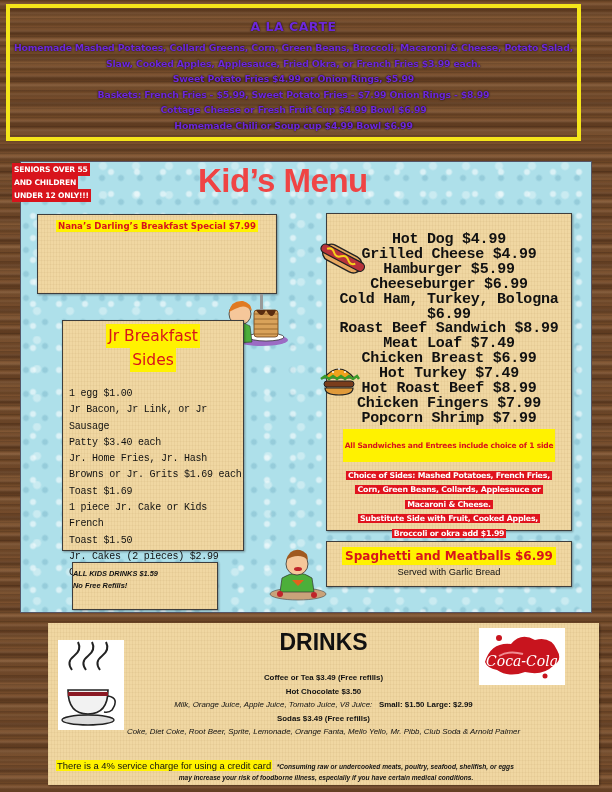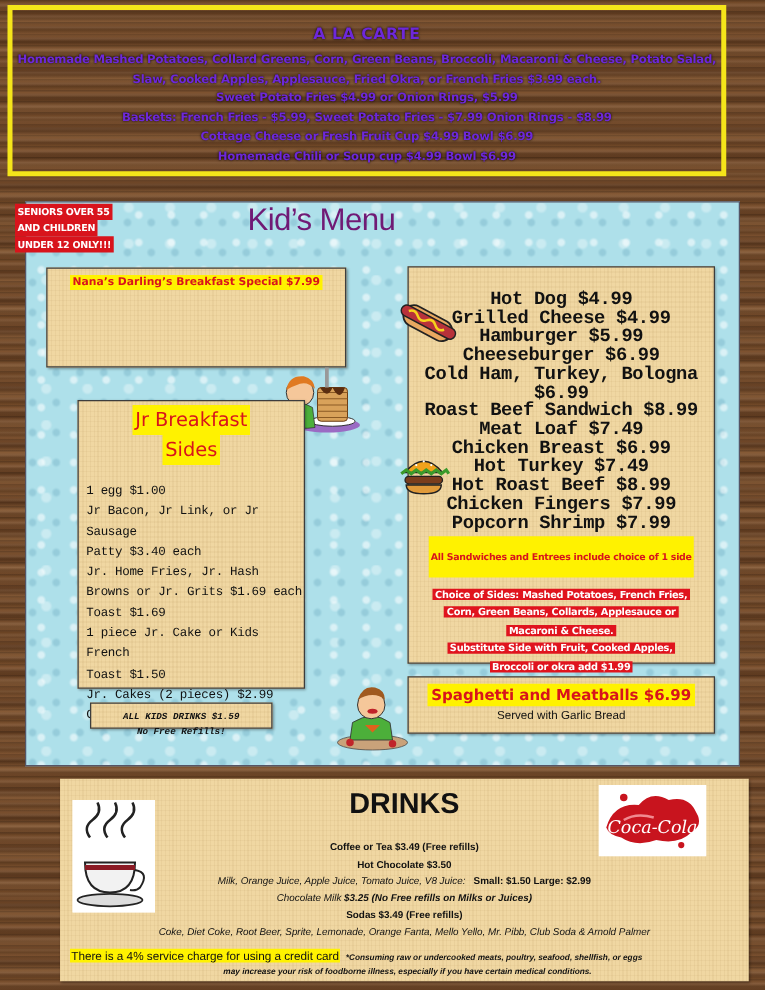--- a/index.html
+++ b/index.html
@@ -39,22 +39,22 @@
     position: absolute; left: 20px; top: 161px; width: 572px; height: 452px;
     border: 1px solid #556;
     background:
       radial-gradient(circle at 12px 10px, rgba(255,255,255,0.55) 2px, transparent 4px) 0 0/26px 22px,
       radial-gradient(circle at 5px 16px, rgba(120,180,200,0.45) 2px, transparent 4px) 0 0/19px 24px,
       radial-gradient(circle at 16px 4px, rgba(255,255,255,0.35) 3px, transparent 5px) 0 0/33px 29px,
       #aee0ea;
   }
   .kids-title {
     position: absolute; left: 198px; top: 162px; width: 220px;
-    font-family: "Liberation Sans", sans-serif; font-weight: normal;
-    font-size: 25px; color: #701a75; letter-spacing: -0.5px;
+    font-family: "Liberation Sans", sans-serif; font-weight: bold;
+    font-size: 33px; color: #ef4444; letter-spacing: -0.5px;
   }
 
   .parchment {
     position: absolute;
     background:
       repeating-linear-gradient(90deg, rgba(150,110,50,0.07) 0 1px, transparent 1px 3px),
       repeating-linear-gradient(0deg, rgba(150,110,50,0.06) 0 1px, transparent 1px 4px),
       #f0d7a2;
     border: 1px solid #3d3d3d;
     box-shadow: 1px 1px 2px rgba(0,0,0,0.35);
@@ -65,22 +65,22 @@
     font-family: "DejaVu Sans", sans-serif; font-weight: bold; font-size: 8.6px; padding: 1px 2px; }
   .nana .body { font-size: 9.2px; line-height: 15px; color: #111; margin-top: 6px; padding: 0 6px; }
 
   .bf { left: 62px; top: 320px; width: 182px; height: 231px; }
   .bf .hd { text-align: center; margin-top: 3px; }
   .bf .hd span { background: #fff200; color: #d8141c; font-family: "DejaVu Sans", sans-serif;
     font-size: 15.5px; padding: 0 2px; line-height: 24px; display: inline-block; }
   .bf .items { margin-top: 14px; padding-left: 6px; font-family: Liberation Mono, monospace;
     font-size: 10px; line-height: 16.3px; color: #111; letter-spacing: -0.25px; }
 
-  .drinks-kids { left: 72px; top: 562px; width: 146px; height: 21px; text-align: center;
-    font-family: Liberation Mono, monospace; font-weight: bold; font-style: italic;
+  .drinks-kids { left: 72px; top: 562px; width: 146px; height: 48px; 
+    font-family: Liberation Sans, sans-serif; font-weight: bold; font-style: italic;
     color: #111; font-size: 7.4px; line-height: 12px; padding-top: 5px; }
 
   .lunch { left: 326px; top: 213px; width: 246px; height: 318px; text-align: center; }
   .lunch .hd { margin-top: 7px; display: inline-block; background: #fff200; color: #d8141c;
     font-family: "DejaVu Sans", sans-serif; font-size: 15.5px; padding: 0 3px; line-height: 22px; }
   .lunch .items { margin-top: 19px; font-family: Liberation Mono, monospace; font-weight: bold;
     font-size: 15px; line-height: 14.9px; color: #111; letter-spacing: -0.25px; }
   .lunch .note { margin-top: 2px; display: inline-block; background: #fff200; color: #d8141c;
     font-family: "DejaVu Sans", sans-serif; font-weight: bold; font-size: 7.5px; padding: 12px 2px; letter-spacing: -0.2px; }
   .lunch .sides { margin-top: 7px; font-family: "DejaVu Sans", sans-serif; font-weight: bold;
@@ -236,24 +236,20 @@
 
 <div class="parchment drinks">
   <div class="hd">DRINKS</div>
   <div style="margin-top: 15px;">
     <div class="l b">Coffee or Tea $3.49 (Free refills)</div>
     <div class="l b">Hot Chocolate $3.50</div>
     <div class="l">
       <span class="i">Milk, Orange Juice, Apple Juice, Tomato Juice, V8 Juice:</span>&nbsp;&nbsp;
       <span class="b">Small: $1.50    Large: $2.99</span>
     </div>
-    <div class="l i">
-      <span>Chocolate Milk</span>
-      <span class="b">$3.25 (No Free refills on Milks or Juices)</span>
-    </div>
     <div class="l b">Sodas $3.49 (Free refills)</div>
     <div class="l i">Coke, Diet Coke, Root Beer, Sprite, Lemonade, Orange Fanta, Mello Yello, Mr. Pibb, Club Soda &amp; Arnold Palmer</div>
   </div>
   <div class="footer">
     <span class="credit">There is a 4% service charge for using a credit card</span>
     <span class="warn">*Consuming raw or undercooked meats, poultry, seafood, shellfish, or eggs</span>
     <div class="warn2">may increase your risk of foodborne illness, especially if you have certain medical conditions.</div>
   </div>
 </div>
 

